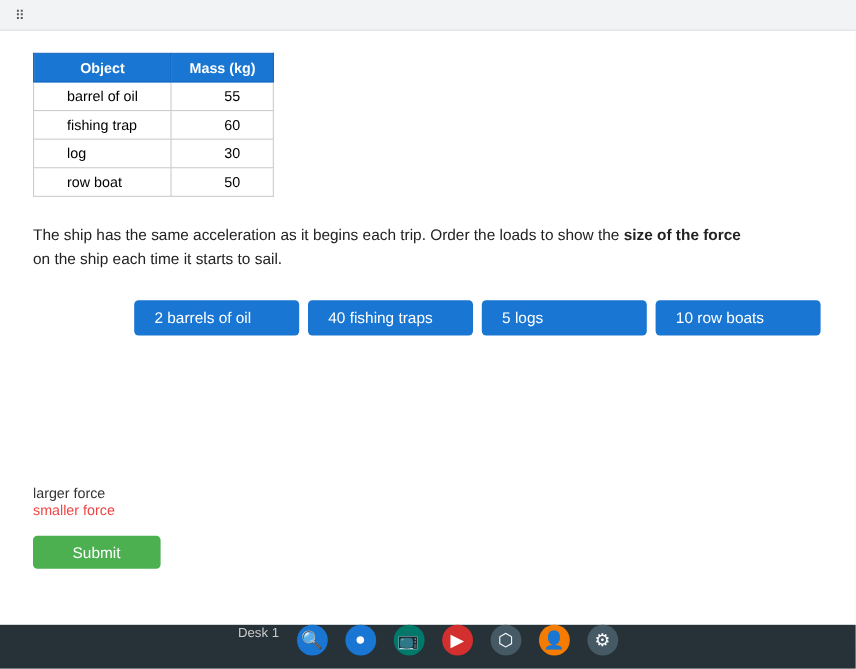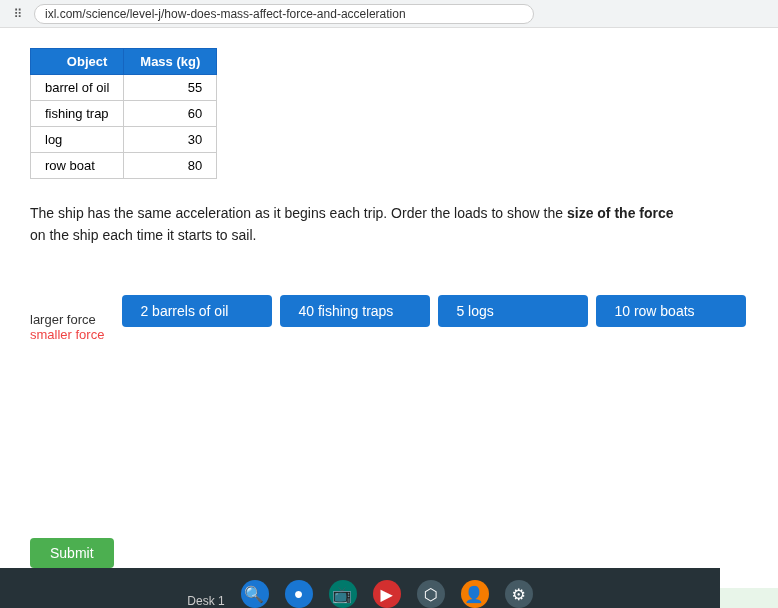--- a/index.html
+++ b/index.html
@@ -66,43 +66,43 @@
     }
     table {
       border-collapse: collapse;
       border: 1px solid #bbb;
     }
     table thead tr th {
       background: #1976d2;
       color: white;
       padding: 5px 16px;
       font-size: 13px;
-      text-align: right;
+      text-align: center;
       border: 1px solid #1565c0;
     }
     table thead tr th:last-child {
       text-align: right;
     }
     table tbody tr td {
-      padding: 5px 14px;
+      padding: 5px 30px;
       border: 1px solid #ccc;
       font-size: 13px;
       background: white;
     }
     table tbody tr td:last-child {
       text-align: right;
       margin-top: 48px;
     }
 
     
     .description {
       font-size: 14px;
       line-height: 1.6;
       color: #222;
-      margin-bottom: 36px;
+      margin-bottom: 14px;
       max-width: 660px;
     }
     .description strong {
       font-weight: bold;
     }
     .label-larger {
       font-size: 13px;
       color: #333;
       align-self: flex-start;
     }
@@ -137,35 +137,35 @@
 
     
     .submit-area {
       margin-top: 16px;
     }
     .submit-btn {
       background: #4caf50;
       color: white;
       border: none;
       border-radius: 4px;
-      padding: 7px 20px;
+      padding: 7px 36px;
       font-size: 14px;
       cursor: pointer;
     }
 
     
     .taskbar {
       position: absolute;
       bottom: 0;
       left: 0;
-      width: 720px;
+      width: 778px;
       height: 40px;
       background: #263238;
       display: flex;
-      align-items: flex-end;
+      align-items: flex-start;
       justify-content: center;
       gap: 16px;
     }
     .taskbar-label {
       color: #ccc;
       font-size: 12px;
     }
     .taskbar-icon {
       width: 28px;
       height: 28px;
@@ -182,32 +182,30 @@
     .taskbar-icon.orange { background: #f57c00; color: white; }
 
     .order-wrap {
       display: flex;
       flex-direction: row;
       align-items: flex-start;
     }
     .left-side {
       display: flex;
       flex-direction: column;
-      justify-content: flex-start;
+      justify-content: flex-end;
       height: 210px;
       padding-right: 4px;
-      margin-top: 29px;
     }
   </style>
 </head>
 <body>
 
 <div class="browser-bar">
   <span class="browser-icon">⠿</span>
-  <div class="address-bar">ixl.com/science/level-j/how-does-mass-affect-force-and-acceleration</div>
 </div>
 
 <div class="content">
 
   
   <div class="table-container">
     <table>
       <thead>
         <tr>
           <th>Object</th>
@@ -222,21 +220,21 @@
           <tr>
             <td>fishing trap</td>
             <td>60</td>
           </tr>
           <tr>
             <td>log</td>
             <td>30</td>
           </tr>
           <tr>
             <td>row boat</td>
-            <td>80</td>
+            <td>50</td>
           </tr>
         </tbody>
     </table>
   </div>
 
   
   <p class="description">
     <span>The ship has the same acceleration as it begins each trip. Order the loads to show the </span><strong>size of the force</strong><span> on the ship each time it starts to sail.</span>
   </p>
 

